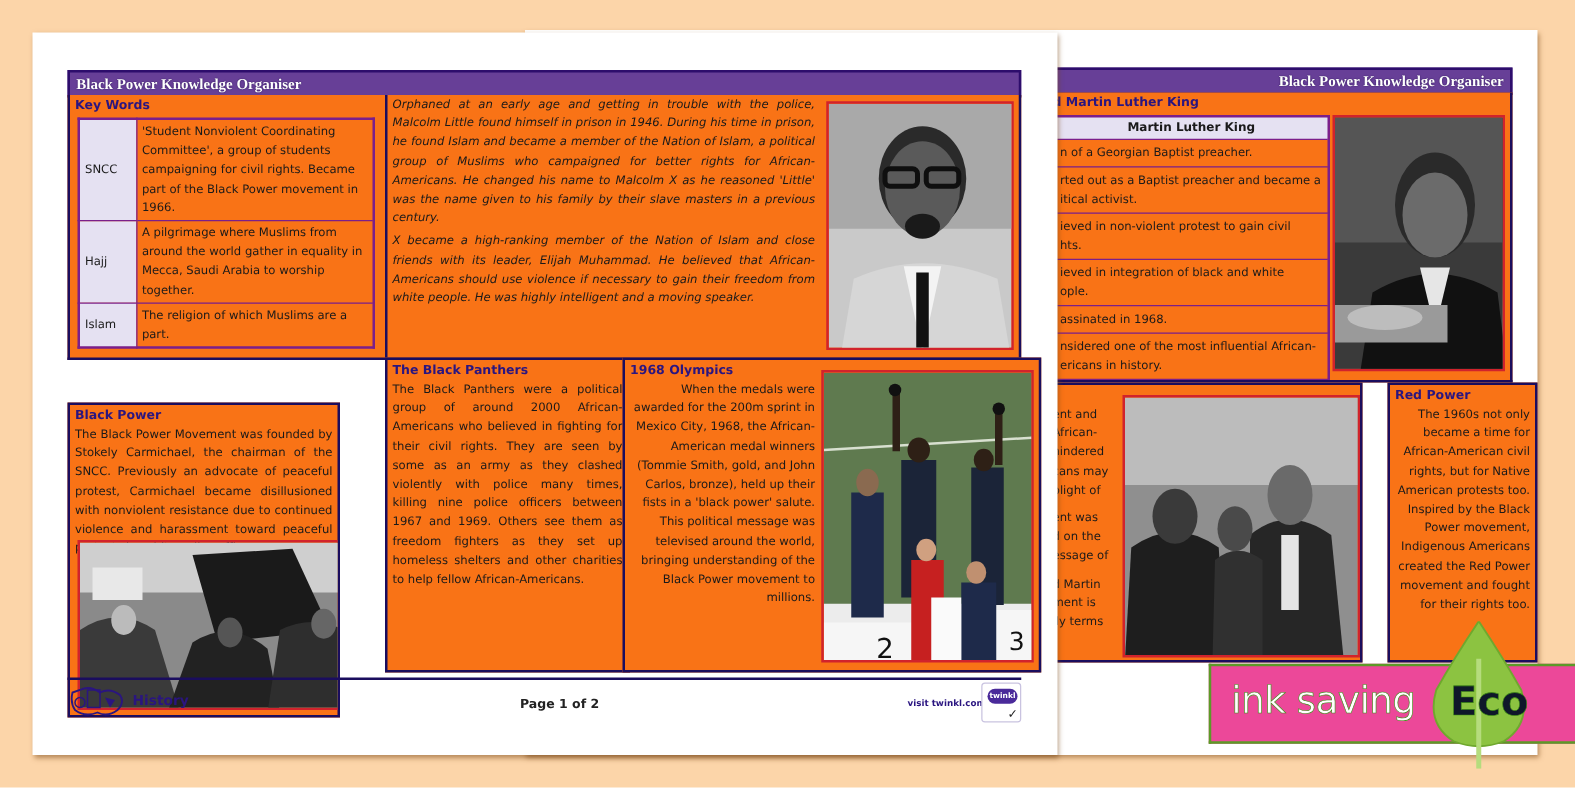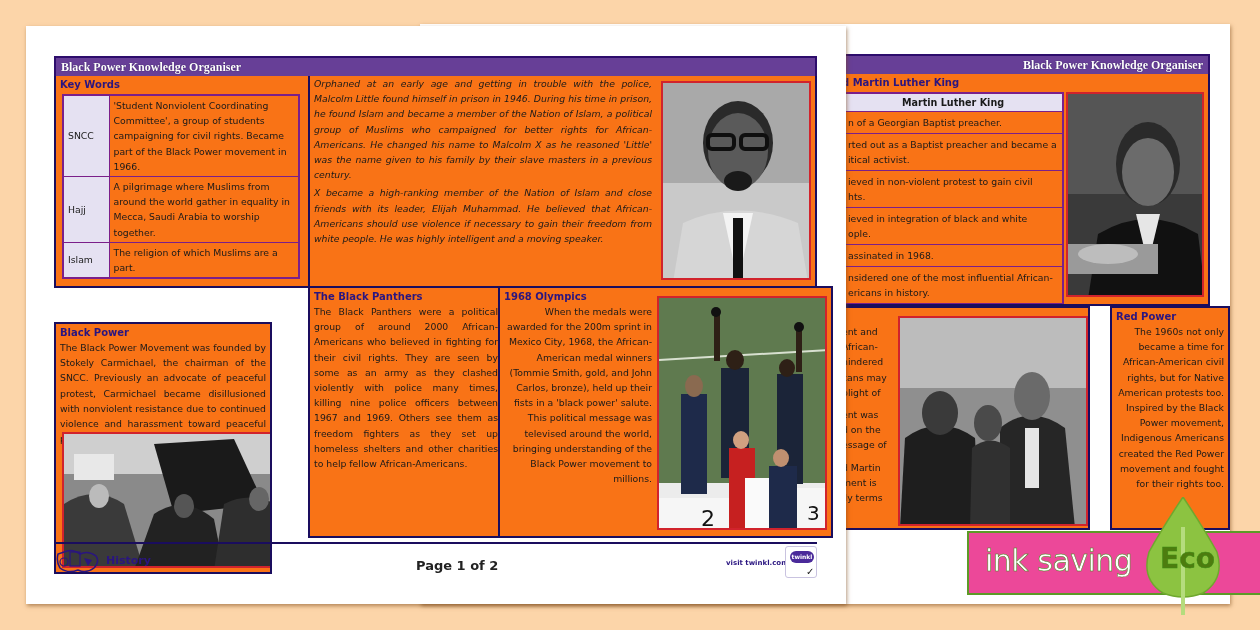--- a/index.html
+++ b/index.html
@@ -57,41 +57,41 @@
   }
   table.mlk td {
     border: 1.5px solid #7b1f8a; font-size: 9.3px; line-height: 15px;
     color: #1a1a1a; padding: 3px 4px; white-space: nowrap; overflow: hidden;
   }
   table.mlk th {
     background: #e5e1f2; border: 1.5px solid #7b1f8a; font-size: 9.6px;
     font-weight: bold; color: #1a1a1a; padding: 3px 4px; text-align: center;
   }
   .footer-rule { position: absolute; height: 2px; background: #1a0d5e; }
-  .footer-text { position: absolute; font-size: 13px; font-weight: bold; color: #222; }
+  .footer-text { position: absolute; font-size: 10px; font-weight: bold; color: #222; }
   .history-label { position: absolute; font-size: 11px; font-weight: bold; color: #2a1580; }
   .twinkl-link { position: absolute; font-size: 7px; font-weight: bold; color: #2a1580; }
 
   .eco-banner {
     position: absolute; left: 967px; top: 531px; width: 293px; height: 64px;
     background: #ec4899; border: 2px solid #5c9a27; border-right: none;
     z-index: 5;
   }
   .eco-text {
     position: absolute; left: 16px; top: 10px; font-size: 30px;
     color: #fff; font-family: "DejaVu Sans", sans-serif;
     -webkit-text-stroke: 0.5px #3e8a16;
     letter-spacing: -0.5px;
   }
   .leaf {
     position: absolute; left: 1143px; top: 497px; width: 80px; height: 118px; z-index: 6;
   }
   .leaf-label {
-    position: absolute; left: 1160px; top: 542px; font-size: 28px; font-weight: bold;
-    color: #4d7c0f; z-index: 7; -webkit-text-stroke: 0.5px #3e8a16;
+    position: absolute; left: 1160px; top: 542px; font-size: 32px; font-weight: bold;
+    color: #0f172a; z-index: 7; -webkit-text-stroke: 0.5px #3e8a16;
   }
 </style>
 </head>
 <body>
 
 <div class="page" id="page2">
   <div class="title-bar" style="left:420px; top:30px; width:370px; text-align:right;">
     <span>Black Power Knowledge Organiser</span>
   </div>
 

